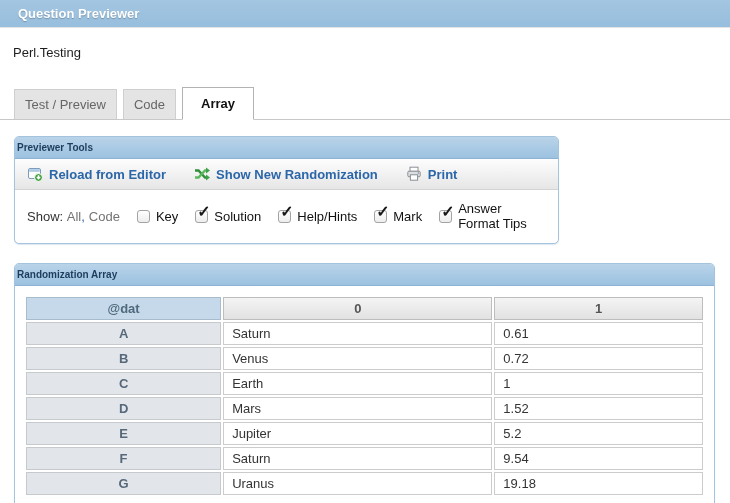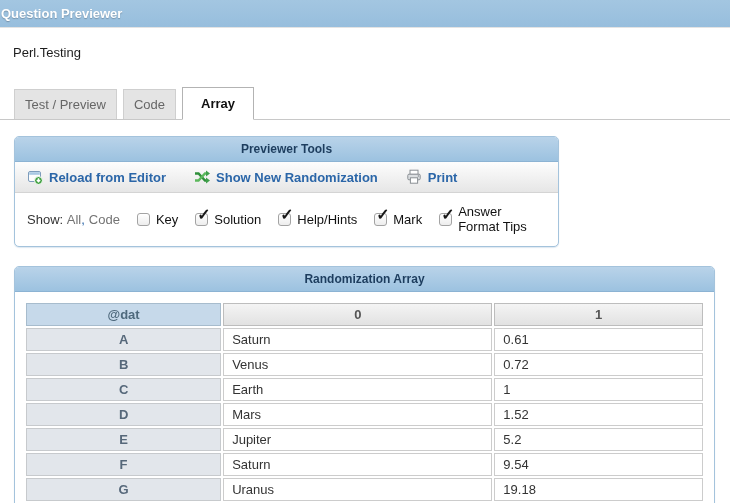--- a/index.html
+++ b/index.html
@@ -1,20 +1,20 @@
 <!DOCTYPE html>
 <html><head>
 <meta charset="utf-8">
 <style>
   * { margin:0; padding:0; box-sizing:border-box; }
   html,body { width:730px; height:503px; overflow:hidden; background:#fff;
     font-family:"Liberation Sans", sans-serif; font-size:13px; color:#333; }
 
   
-  .titlebar { height:28px; line-height:28px; padding-left:1px;
+  .titlebar { height:28px; line-height:28px; padding-left:18px;
     background:linear-gradient(#a3c6e1,#97bedd);
     border-bottom:1px solid #e3e3e3;
     color:#fff; font-weight:bold; font-size:13px;
     text-shadow:0 1px 1px rgba(90,110,130,.55); }
 
   .question-name { margin:17px 0 0 13px; color:#1d1d1d; }
 
   
   .tabs { margin-top:27px; padding-left:14px; border-bottom:1px solid #c8c8c8;
     display:flex; align-items:flex-end; }
@@ -23,21 +23,21 @@
   .tab.active { background:#fff; border-color:#b3b3b3; font-weight:bold;
     color:#111; padding:8px 18px; margin-bottom:-1px; border-bottom:1px solid #fff; }
 
   .content { padding:16px 14px 0 14px; }
 
   
   .panel { border:1px solid #a4c3dc; border-radius:5px; background:#fff;
     box-shadow:0 1px 1px rgba(160,190,215,.35); }
   .panel-header { background:linear-gradient(#b9d3e9,#9cc2e0);
     border-bottom:1px solid #8cb3d3; border-radius:4px 4px 0 0;
-    padding:5px 14px; font-weight:bold; font-size:12px; color:#1d3d5e;text-align:center; }
+    padding:5px 2px; font-weight:bold; font-size:10px; color:#1d3d5e; }
 
   
   .tools-panel { width:545px; }
   .toolbar { display:flex; align-items:center; gap:28px; padding:7px 12px;
     background:linear-gradient(#fdfdfd,#e6e6e6); border-bottom:1px solid #d4d4d4; }
   .tool-action { display:flex; align-items:center; gap:6px; color:#2b66a8;
     font-weight:bold; cursor:pointer; }
   .tool-action svg { display:block; }
 
   .show-row { display:flex; align-items:center; padding:11px 12px 12px 12px; }

